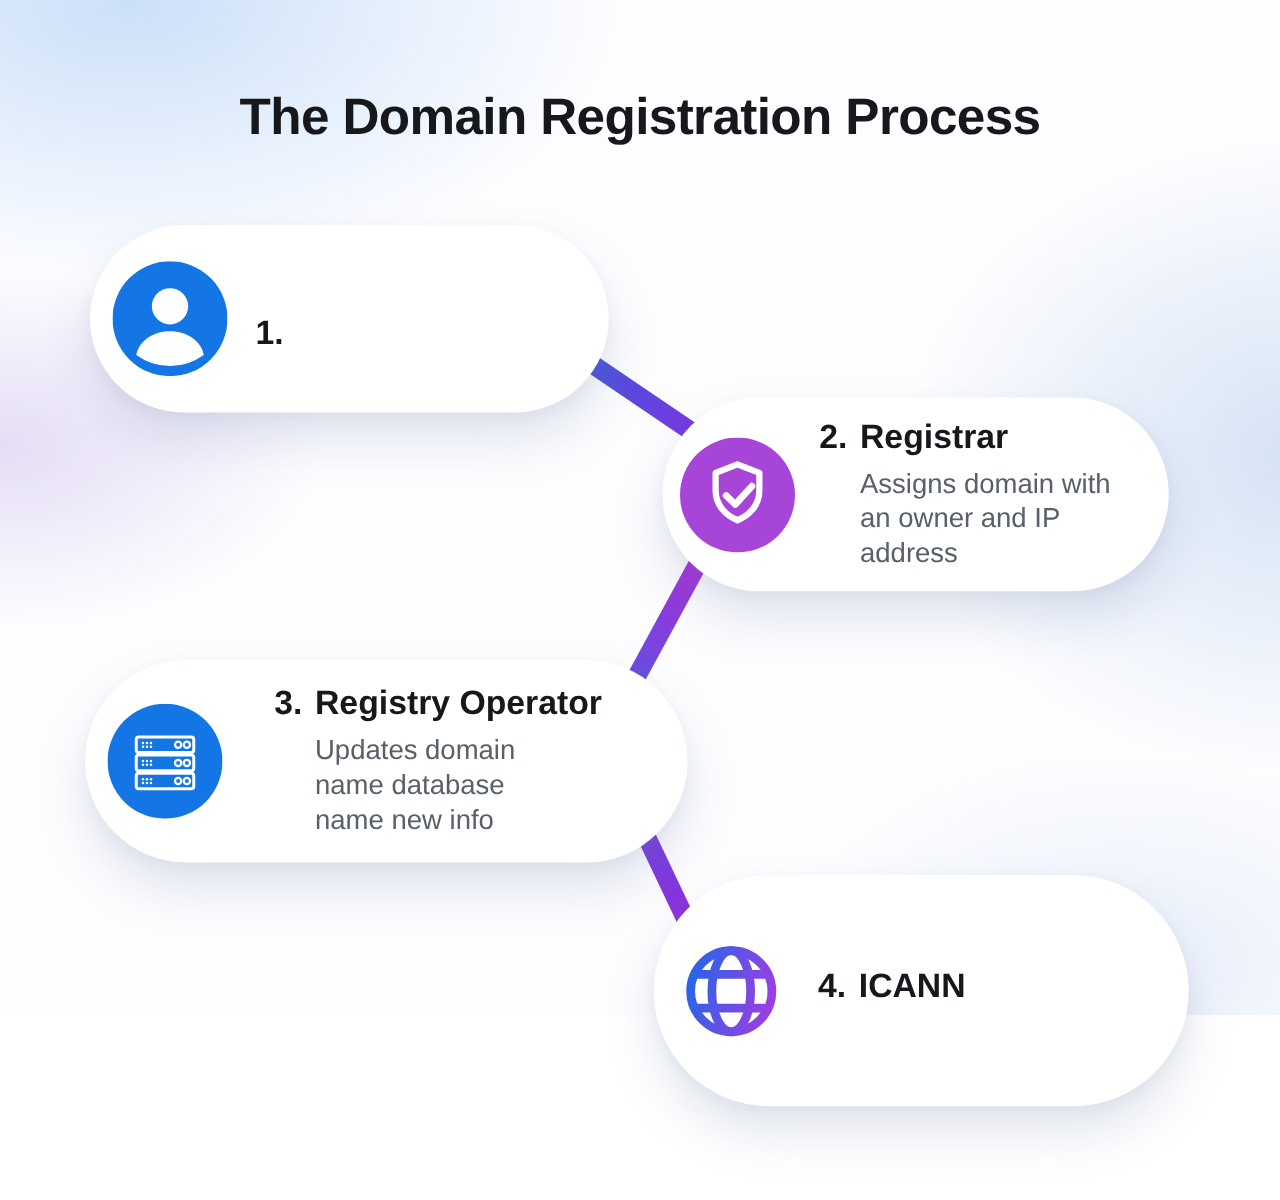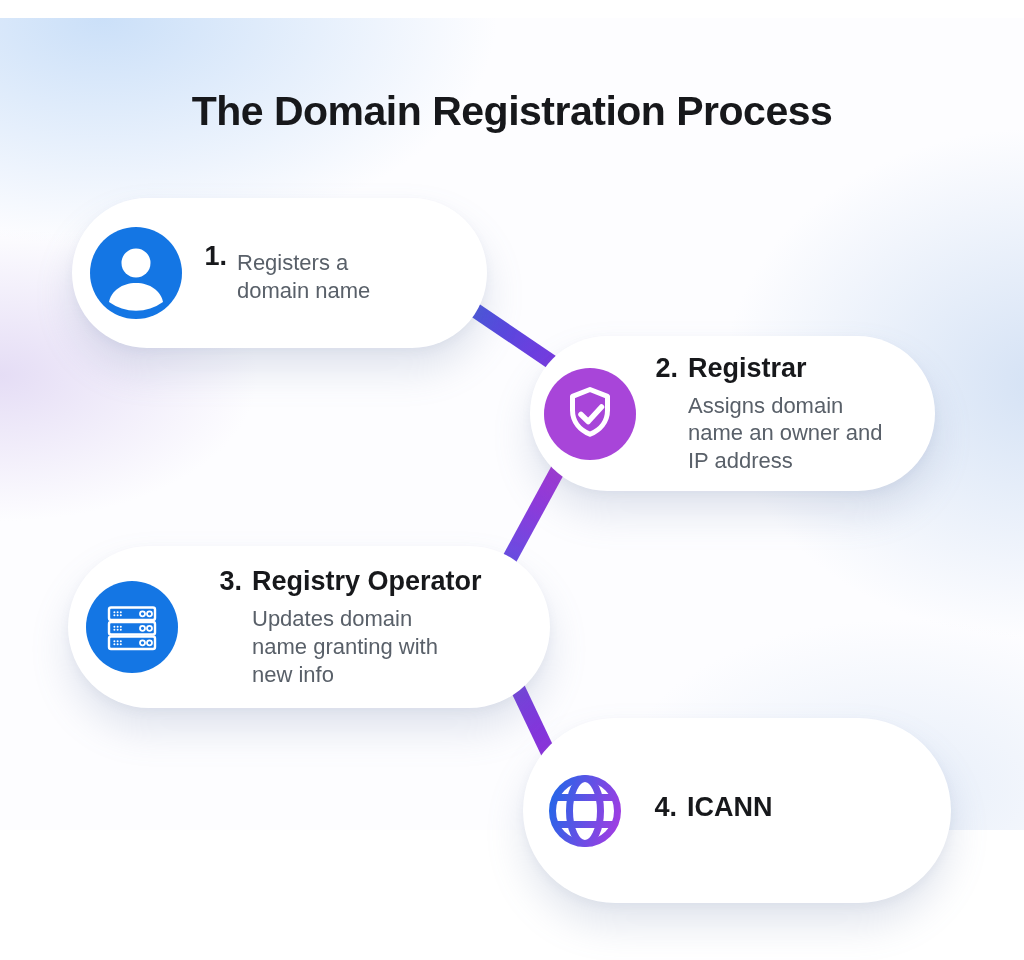--- a/index.html
+++ b/index.html
@@ -9,21 +9,20 @@
   .canvas {
     position: relative;
     width: 1024px;
     height: 812px;
     background:
       radial-gradient(55% 40% at 10% 0%,  rgba(200,222,248,0.95), rgba(200,222,248,0) 70%),
       radial-gradient(45% 45% at 102% 45%, rgba(205,221,243,0.85), rgba(205,221,243,0) 70%),
       radial-gradient(35% 25% at 0% 44%,  rgba(223,213,243,0.80), rgba(223,213,243,0) 72%),
       radial-gradient(40% 30% at 88% 95%, rgba(214,227,245,0.55), rgba(214,227,245,0) 70%),
       #fdfdff;
-    margin-top: 18px;
   }
 
   .page-title {
     position: absolute;
     top: 70px; left: 0; width: 100%;
     text-align: center;
     font-size: 41px;
     font-weight: 800;
     letter-spacing: -0.5px;
     color: #17181b;
@@ -110,37 +109,36 @@
       <svg viewBox="0 0 92 92">
         <circle cx="46" cy="46" r="46" fill="#1476E4"></circle>
         <circle cx="46" cy="36" r="14.5" fill="#ffffff"></circle>
         <path d="M46 56c-14 0-25 8-27 19a46 46 0 0 0 54 0C71 64 60 56 46 56z" fill="#ffffff"></path>
       </svg>
     </span>
     <div class="text">
       <div class="card-title">
         <span class="num">1.</span>
       </div>
-      <div class="card-desc">Registers a domain name</div>
     </div>
   </div>
 
   <div class="card card2">
     <span class="icon-wrap">
       <svg viewBox="0 0 92 92">
         <circle cx="46" cy="46" r="46" fill="#A845D9"></circle>
         <path d="M46 21.5l17.5 6.8v13.9c0 11.8-7.8 20-17.5 24-9.7-4-17.5-12.2-17.5-24V28.3z" fill="none" stroke="#ffffff" stroke-width="5" stroke-linejoin="round"></path>
         <path d="M37 46.5l7.2 7L57.5 39" fill="none" stroke="#ffffff" stroke-width="5.5" stroke-linecap="round" stroke-linejoin="round"></path>
       </svg>
     </span>
     <div class="text">
       <div class="card-title">
         <span class="num">2.</span><span>Registrar</span>
       </div>
-      <div class="card-desc">Assigns domain name an owner and IP address</div>
+      <div class="card-desc">Assigns domain with an owner and IP address</div>
     </div>
   </div>
 
   <div class="card card3">
     <span class="icon-wrap">
       <svg viewBox="0 0 92 92">
         <circle cx="46" cy="46" r="46" fill="#1476E4"></circle>
         <g fill="none" stroke="#ffffff" stroke-width="2.4">
           <rect x="23" y="26.5" width="46" height="12.5" rx="2"></rect>
           <rect x="23" y="41" width="46" height="12.5" rx="2"></rect>
@@ -173,21 +171,21 @@
           <circle cx="28.4" cy="63.3" r="1"></circle>
             <circle cx="31.6" cy="63.3" r="1"></circle>
             <circle cx="34.8" cy="63.3" r="1"></circle>
         </g>
       </svg>
     </span>
     <div class="text">
       <div class="card-title">
         <span class="num">3.</span><span>Registry Operator</span>
       </div>
-      <div class="card-desc">Updates domain name granting with new info</div>
+      <div class="card-desc">Updates domain name database name new info</div>
     </div>
   </div>
 
   <div class="card card4">
     <span class="icon-wrap">
       <svg viewBox="0 0 92 92">
         <defs>
           <linearGradient id="gg" gradientUnits="userSpaceOnUse" x1="10" y1="36" x2="84" y2="56">
             <stop offset="0" stop-color="#2566E8"></stop>
             <stop offset="1" stop-color="#A43BE2"></stop>

